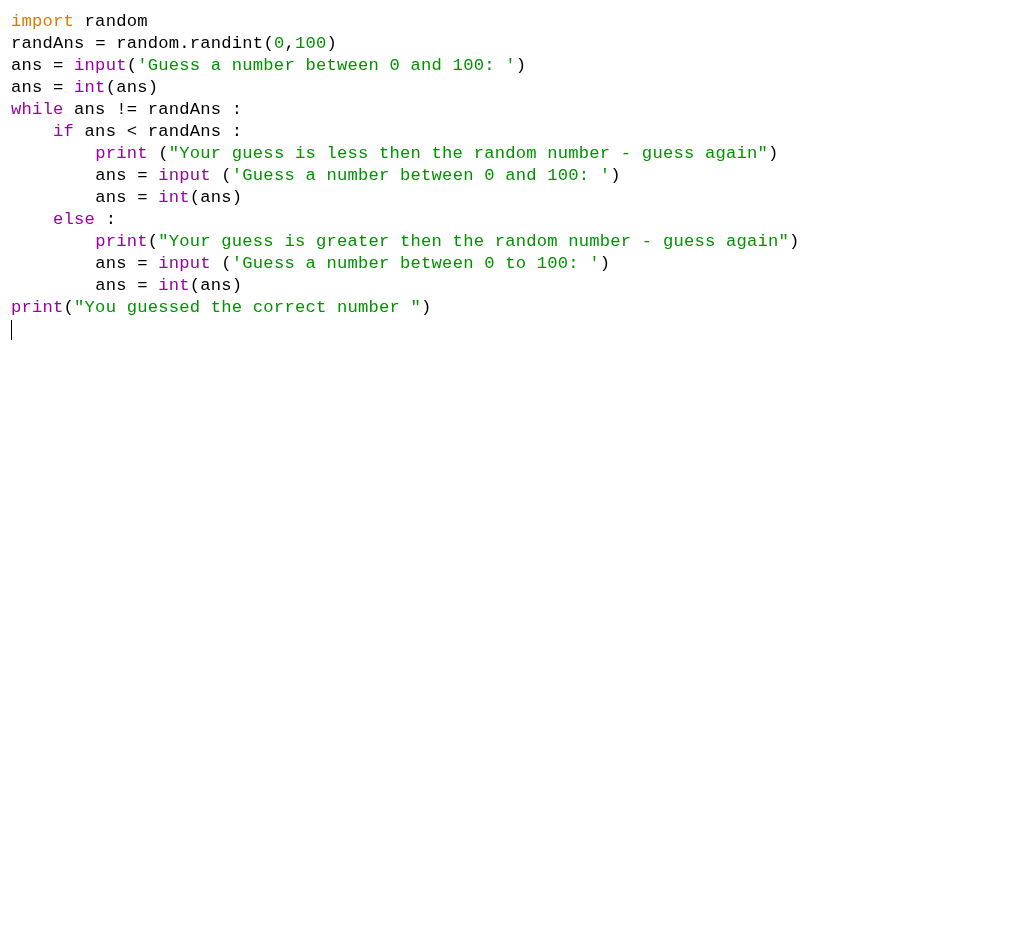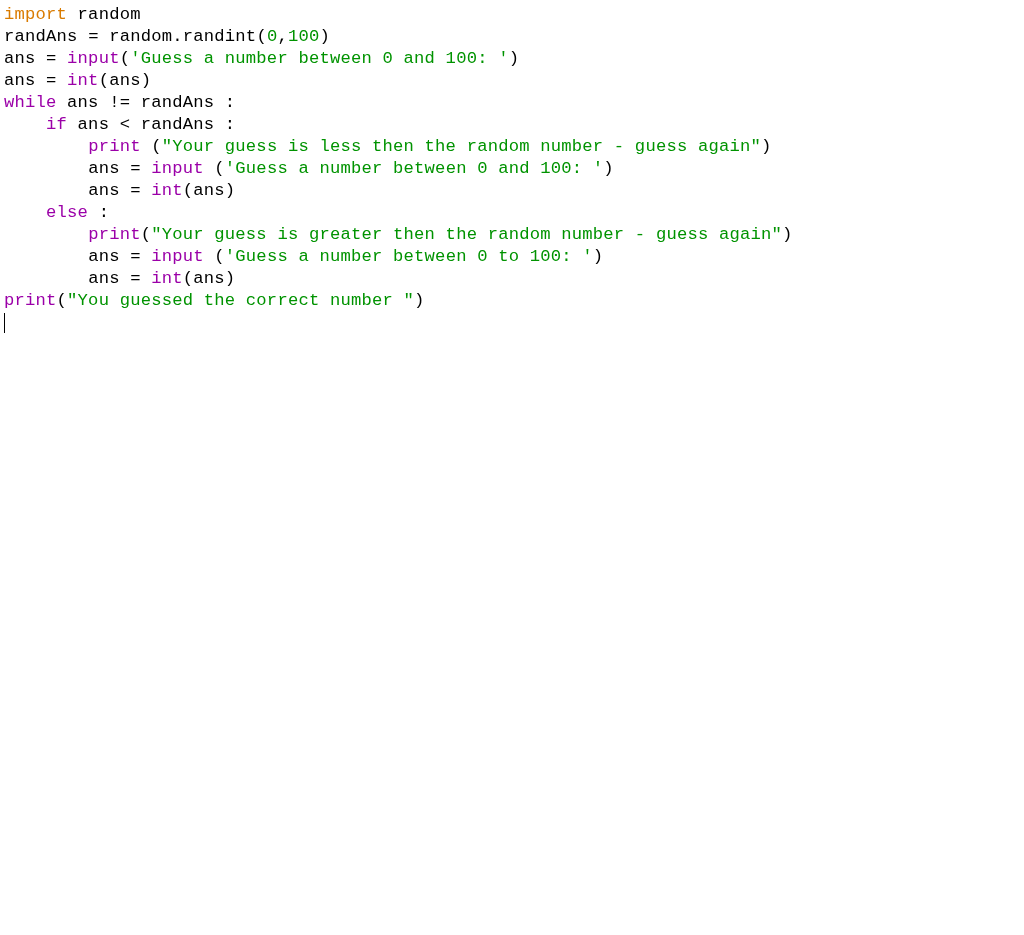--- a/index.html
+++ b/index.html
@@ -4,21 +4,21 @@
 <style>
   html, body {
     margin: 0;
     padding: 0;
     width: 1024px;
     height: 935px;
     background: #ffffff;
     overflow: hidden;
   }
   pre.code {
-    margin: 0;
+    margin: 7px;
     padding: 4px 8px 0 4px;
     font-family: Menlo, Consolas, "Courier New", monospace;
     font-size: 17.2px;
     line-height: 22px;
     letter-spacing: 0.2px;
     white-space: pre;
     color: #000000;
   }
   .tok { white-space: pre; }
   .cursor {

